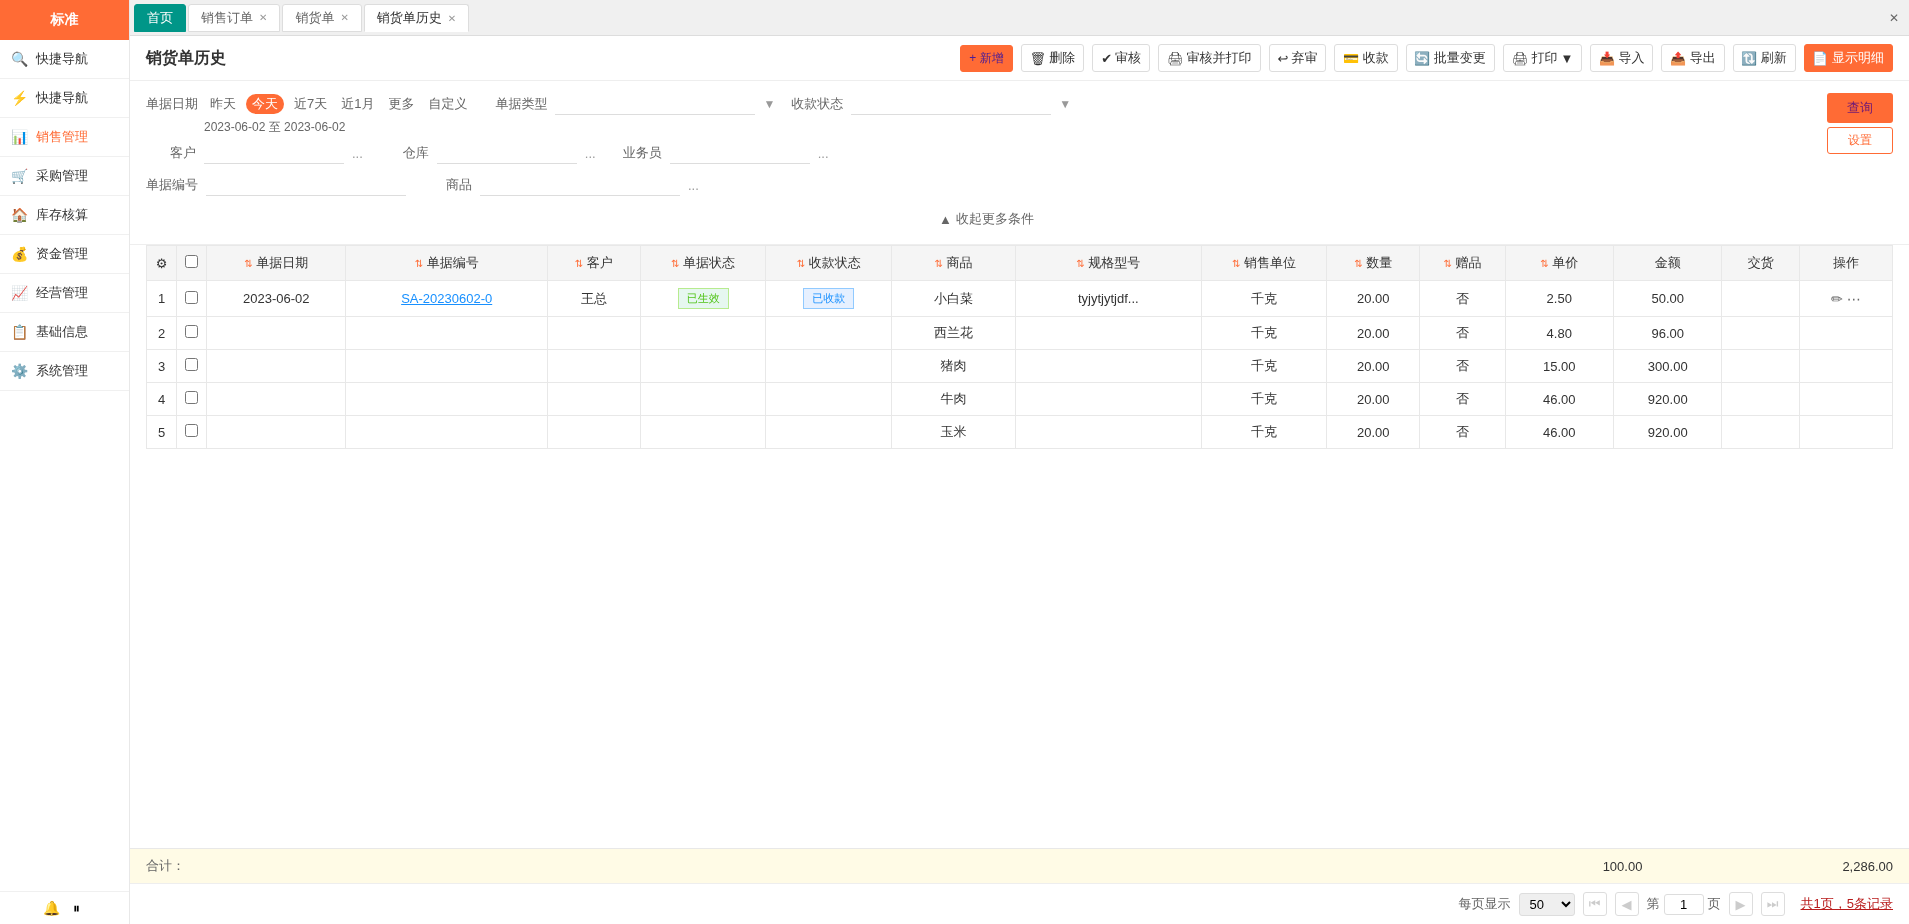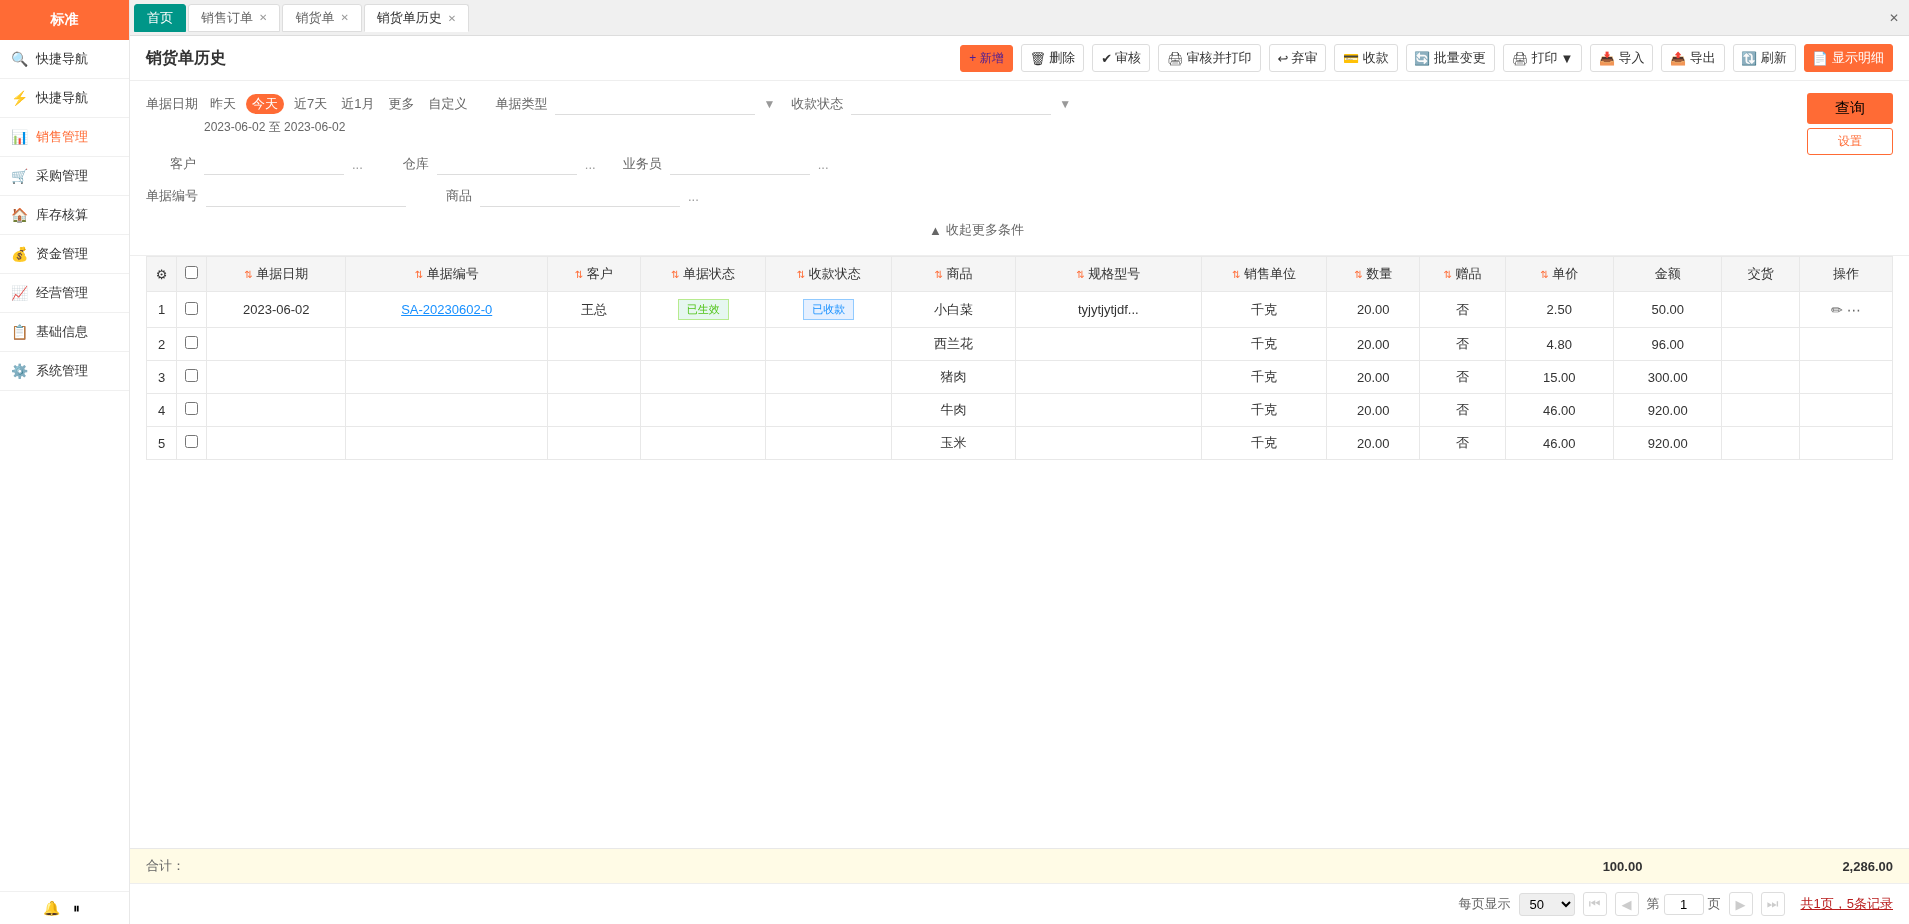--- a/index.html
+++ b/index.html
@@ -194,26 +194,26 @@
       display: flex;
       align-items: center;
       gap: 4px;
       color: #666;
       cursor: pointer;
       font-size: 12px;
       padding: 4px 12px;
     }
     .query-btn {
       background: #ff6b35;
-      color: #000000;
+      color: #701a75;
       border: none;
       border-radius: 3px;
-      padding: 6px 28px;
-      cursor: pointer;
-      font-size: 15px;
+      padding: 6px 20px;
+      cursor: pointer;
+      font-size: 13px;
     }
     .setting-btn {
       background: white;
       color: #ff6b35;
       border: 1px solid #ff6b35;
       border-radius: 3px;
       padding: 4px 12px;
       cursor: pointer;
       font-size: 12px;
     }
@@ -266,21 +266,21 @@
     
     .table-footer {
       display: flex;
       align-items: center;
       padding: 8px 16px;
       border-top: 1px solid #e8e8e8;
       background: #fffbe6;
       flex-shrink: 0;
     }
     .footer-label { color: #666; margin-right: 8px; }
-    .footer-total { color: #333; font-weight: bold; }
+    .footer-total { color: #333; font-weight: normal; }
 
     
     .pagination {
       display: flex;
       align-items: center;
       padding: 8px 16px;
       justify-content: flex-end;
       gap: 8px;
       border-top: 1px solid #eee;
       flex-shrink: 0;
@@ -497,21 +497,21 @@
               <span class="filter-label">单据类型</span>
               <input class="filter-select" readonly="" style="width: 200px;">
               <span style="color:#999;font-size:12px;">▼</span>
             </div>
             <div class="filter-group">
               <span class="filter-label">收款状态</span>
               <input class="filter-select" readonly="" style="width: 200px;">
               <span style="color:#999;font-size:12px;">▼</span>
             </div>
           </div>
-          <div class="filter-row" style="margin-left:58px; margin-top:-6px; margin-bottom:17px;">
+          <div class="filter-row" style="margin-left:58px; margin-top:-6px; margin-bottom:6px;">
             <span class="date-range">2023-06-02 至 2023-06-02</span>
           </div>
 
           <div class="filter-row">
             <div class="filter-group">
               <span class="filter-label">客户</span>
               <input class="filter-input" style="">
               <span class="filter-dots">...</span>
             </div>
             <div class="filter-group">

